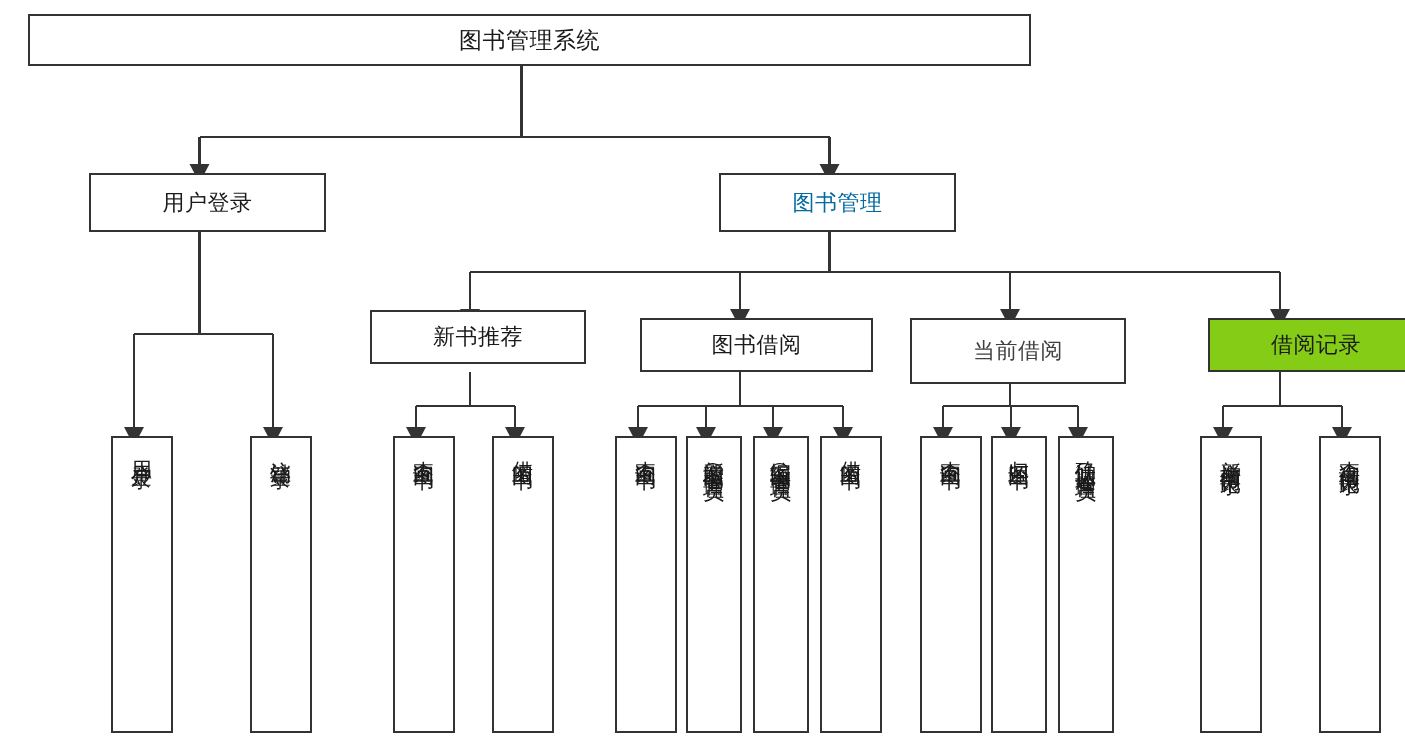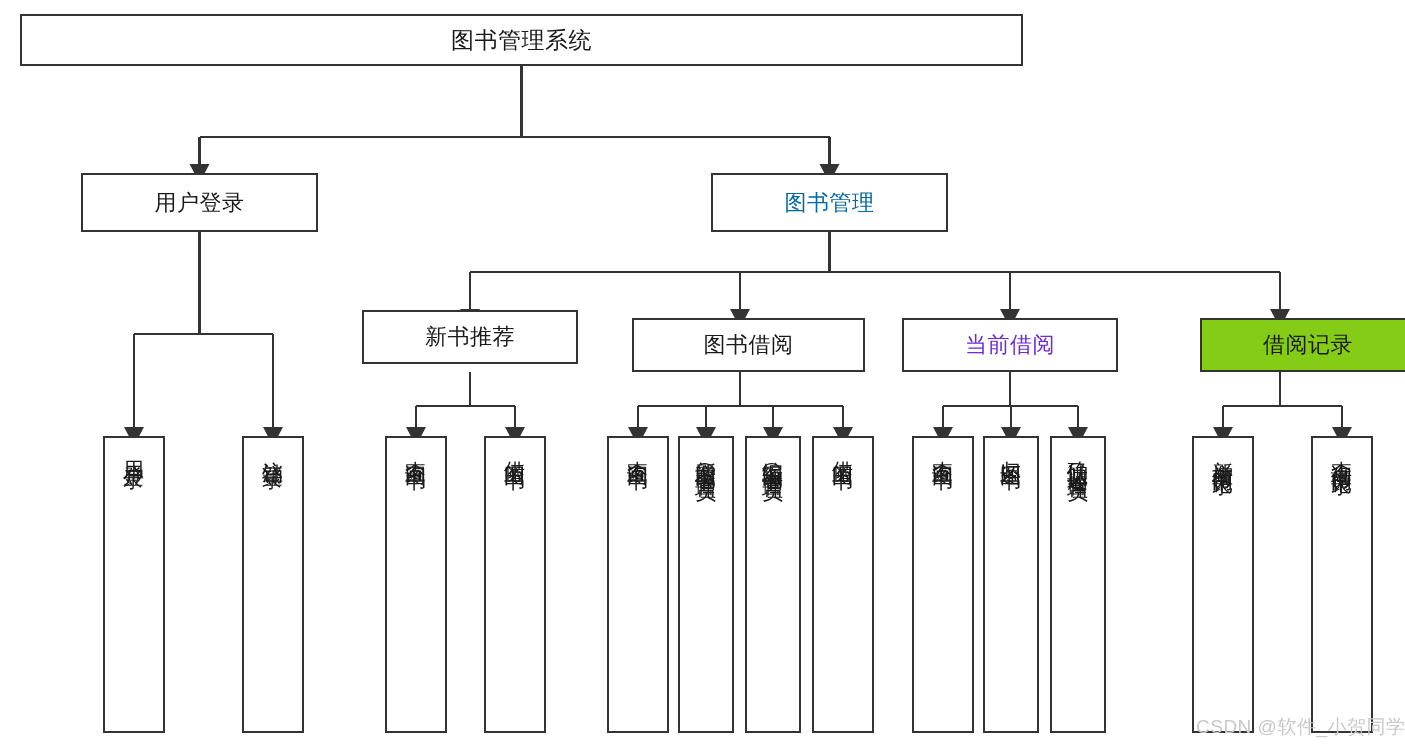--- a/index.html
+++ b/index.html
@@ -29,20 +29,21 @@
   .node {
     position: absolute;
     box-sizing: border-box;
     background: #ffffff;
     border: 2px solid #333333;
     display: flex;
     align-items: center;
     justify-content: center;
     color: #1a1a1a;
     z-index: 2;
+    margin-left: 8px;
   }
   .node-label {
     display: block;
     text-align: center;
     line-height: 1.06;
     letter-spacing: 0.5px;
     white-space: nowrap;
   }
   
   .node.horiz .node-label {
@@ -132,21 +133,21 @@
       </div>
       <div class="node horiz" style="left: 711px; top: 173px; width: 237px; height: 59px; border-color: rgb(51, 51, 51); background: rgb(255, 255, 255); color: #0369a1;">
         <span class="node-label">图书管理</span>
       </div>
       <div class="node horiz" style="left: 362px; top: 310px; width: 216px; height: 54px; border-color: rgb(51, 51, 51); background: rgb(255, 255, 255); color: rgb(26, 26, 26);">
         <span class="node-label">新书推荐</span>
       </div>
       <div class="node horiz" style="left: 632px; top: 318px; width: 233px; height: 54px; border-color: rgb(51, 51, 51); background: rgb(255, 255, 255); color: rgb(26, 26, 26);">
         <span class="node-label">图书借阅</span>
       </div>
-      <div class="node horiz" style="left: 902px; top: 318px; width: 216px; height: 54px; border-color: rgb(51, 51, 51); background: rgb(255, 255, 255); color: #6d28d9;">
+      <div class="node horiz" style="left: 902px; top: 318px; width: 216px; height: 66px; border-color: rgb(51, 51, 51); background: rgb(255, 255, 255); color: #404040;">
         <span class="node-label">当前借阅</span>
       </div>
       <div class="node horiz" style="left: 1200px; top: 318px; width: 216px; height: 54px; border-color: rgb(51, 51, 51); background: #84cc16; color: rgb(26, 26, 26);">
         <span class="node-label">借阅记录</span>
       </div>
       <div class="node vert" style="left: 103px; top: 436px; width: 62px; height: 297px; border-color: rgb(51, 51, 51); background: rgb(255, 255, 255); color: rgb(26, 26, 26);">
         <span class="node-label">用户登录</span>
       </div>
       <div class="node vert" style="left: 242px; top: 436px; width: 62px; height: 297px; border-color: rgb(51, 51, 51); background: rgb(255, 255, 255); color: rgb(26, 26, 26);">
         <span class="node-label">注销登录</span>
@@ -179,15 +180,14 @@
         <span class="node-label">确认归还（管理员）</span>
       </div>
       <div class="node vert" style="left: 1192px; top: 436px; width: 62px; height: 297px; border-color: rgb(51, 51, 51); background: rgb(255, 255, 255); color: rgb(26, 26, 26);">
         <span class="node-label">新增借阅记录</span>
       </div>
       <div class="node vert" style="left: 1311px; top: 436px; width: 62px; height: 297px; border-color: rgb(51, 51, 51); background: rgb(255, 255, 255); color: rgb(26, 26, 26);">
         <span class="node-label">查询借阅记录</span>
       </div>
     </div>
 
-  <div class="watermark" style="left: 1196px; top: 714px; color: rgb(201, 201, 201);">CSDN @软件_小贺同学</div>
 
 </div>
 
 </body></html>

